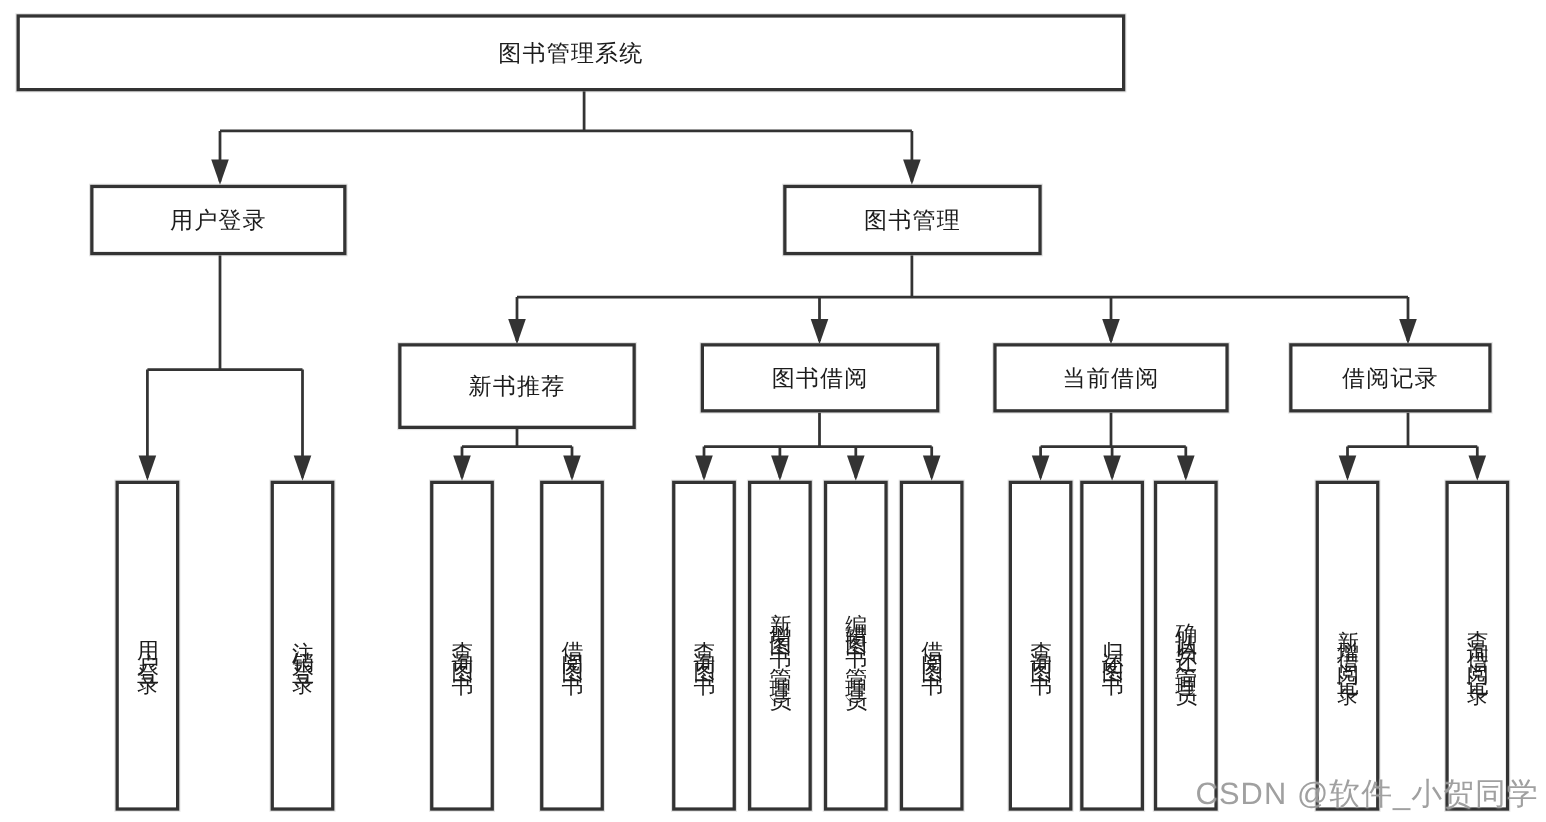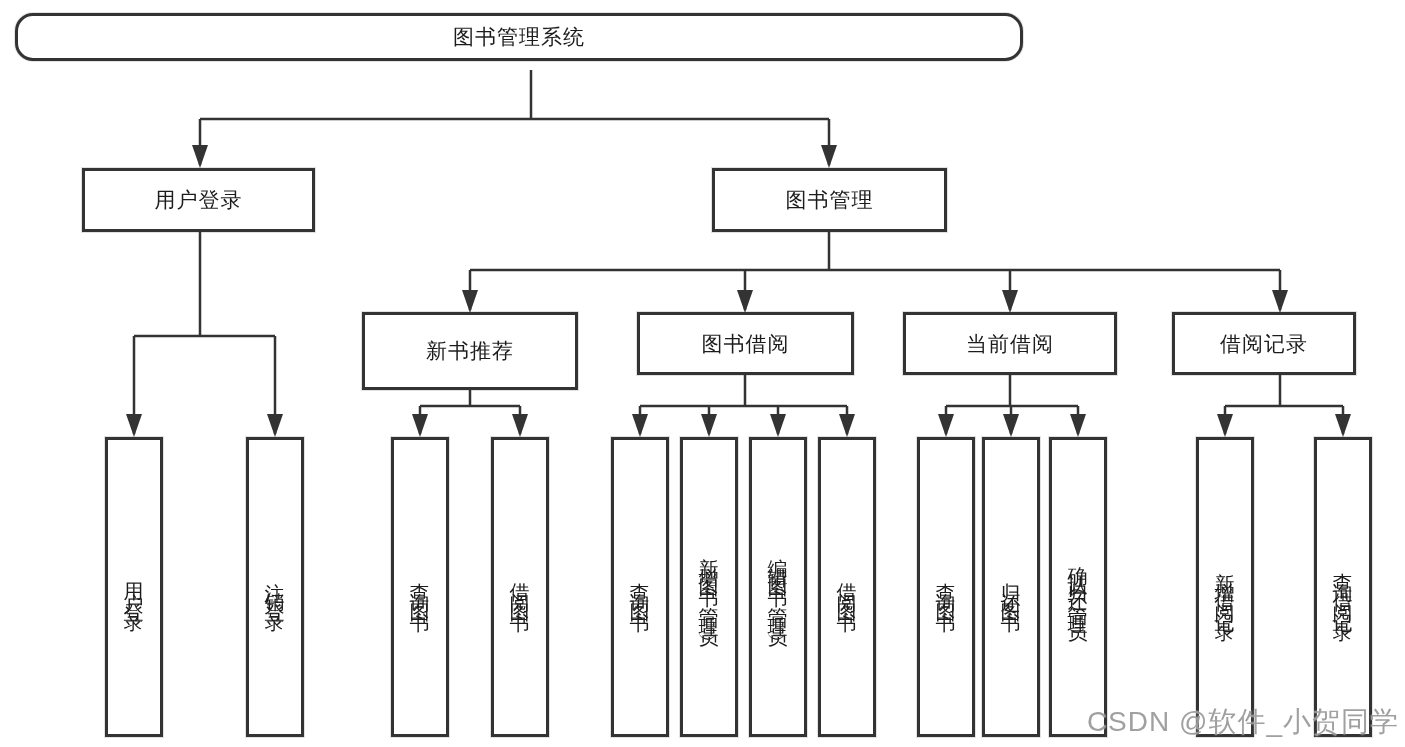--- a/index.html
+++ b/index.html
@@ -92,21 +92,21 @@
       <polygon points="770,414 786,414 778,437"></polygon>
       <polygon points="839,414 855,414 847,437"></polygon>
       <polygon points="938,414 954,414 946,437"></polygon>
       <polygon points="1003,414 1019,414 1011,437"></polygon>
       <polygon points="1070,414 1086,414 1078,437"></polygon>
       <polygon points="1217,414 1233,414 1225,437"></polygon>
       <polygon points="1335,414 1351,414 1343,437"></polygon>
     </g>
   </svg>
 
-  <div class="box" style="left:15px; top:13px; width:1008px; height:48px;border-radius:18px;">
+  <div class="box" style="left:15px; top:13px; width:1008px; height:70px;">
     <span>图书管理系统</span>
   </div>
 
   <div class="box" style="left:82px; top:168px; width:233px; height:64px;">
     <span>用户登录</span>
   </div>
   <div class="box" style="left:712px; top:168px; width:235px; height:64px;">
     <span>图书管理</span>
   </div>
 

